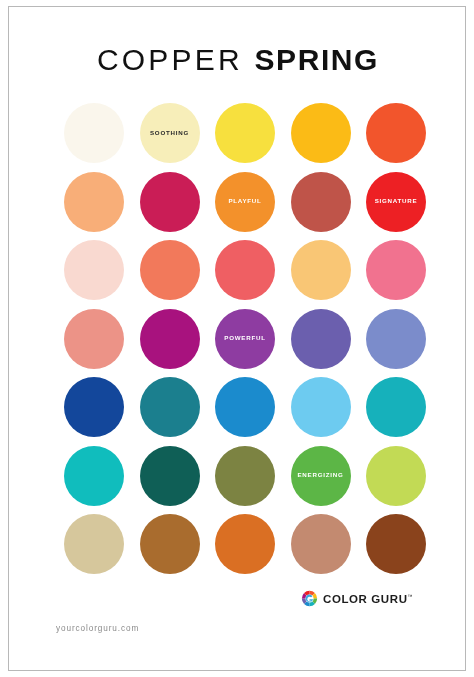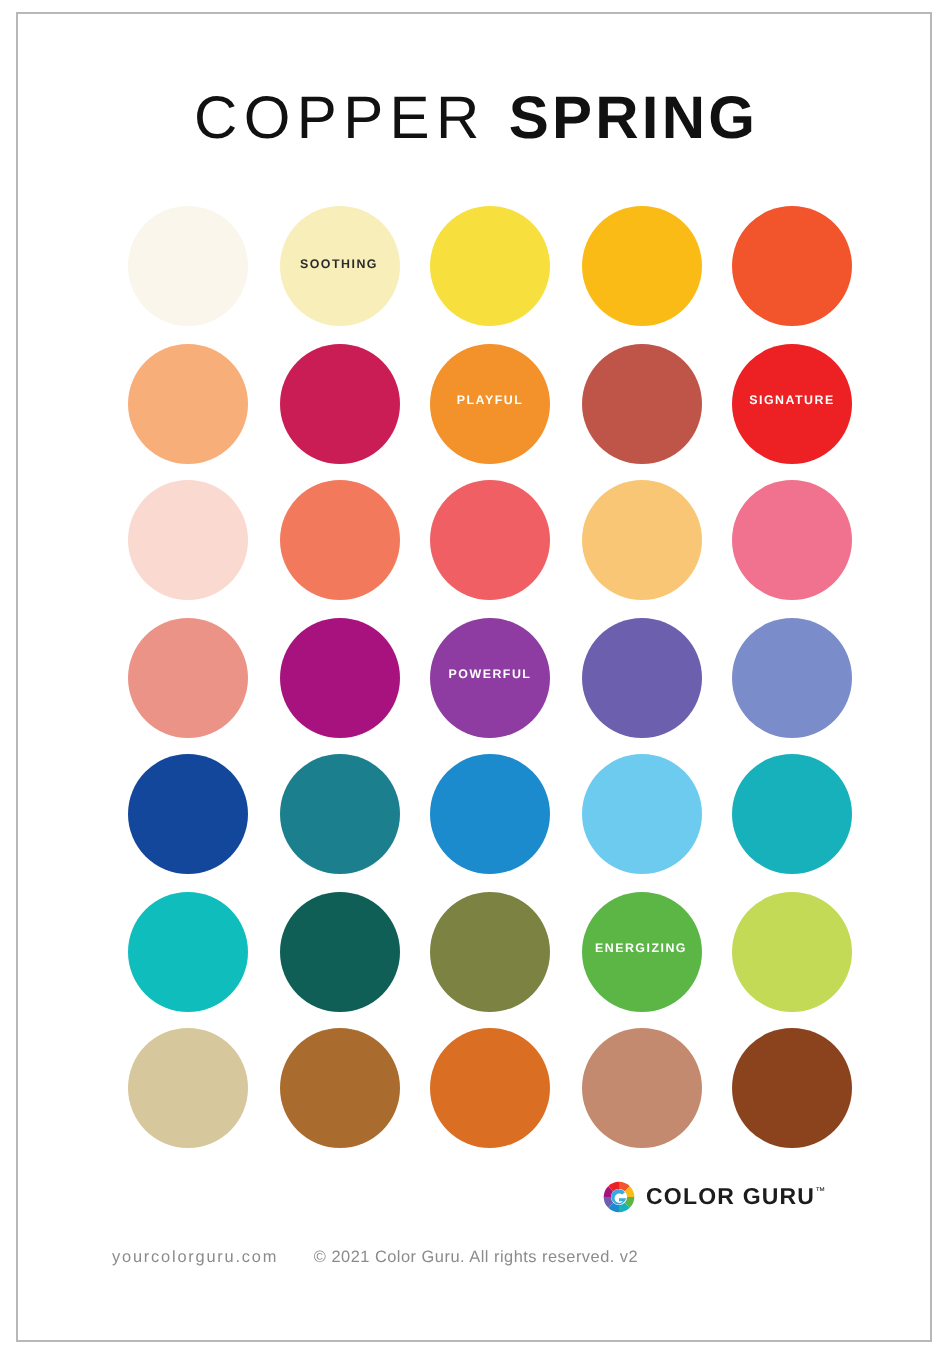--- a/index.html
+++ b/index.html
@@ -231,17 +231,16 @@
             <path d="M20 20 L7.3 32.7 A18 18 0 0 1 2 20 Z" fill="#6b5fae"></path>
             <path d="M20 20 L2 20 A18 18 0 0 1 7.3 7.3 Z" fill="#a8127e"></path>
             <path d="M20 20 L7.3 7.3 A18 18 0 0 1 20 2 Z" fill="#ed2024"></path>
           </g>
           <circle cx="20" cy="20" r="9.5" fill="#ffffff"></circle>
           <path d="M27 14.5 A9 9 0 1 0 28.5 21.5 L20 21.5 L20 25 L24.5 25 A5.5 5.5 0 1 1 23.8 17.2 Z" fill="#3aa9e0"></path>
         </svg>
         <span class="logo-text"><span>COLOR GURU</span><span class="logo-tm">™</span></span>
       </div>
       <div class="footer-site">yourcolorguru.com</div>
-      <div class="footer-copy">© 2021 Color Guru. All rights reserved. v2</div>
     </div>
 
   </div>
 </div>
 
 </body></html>

